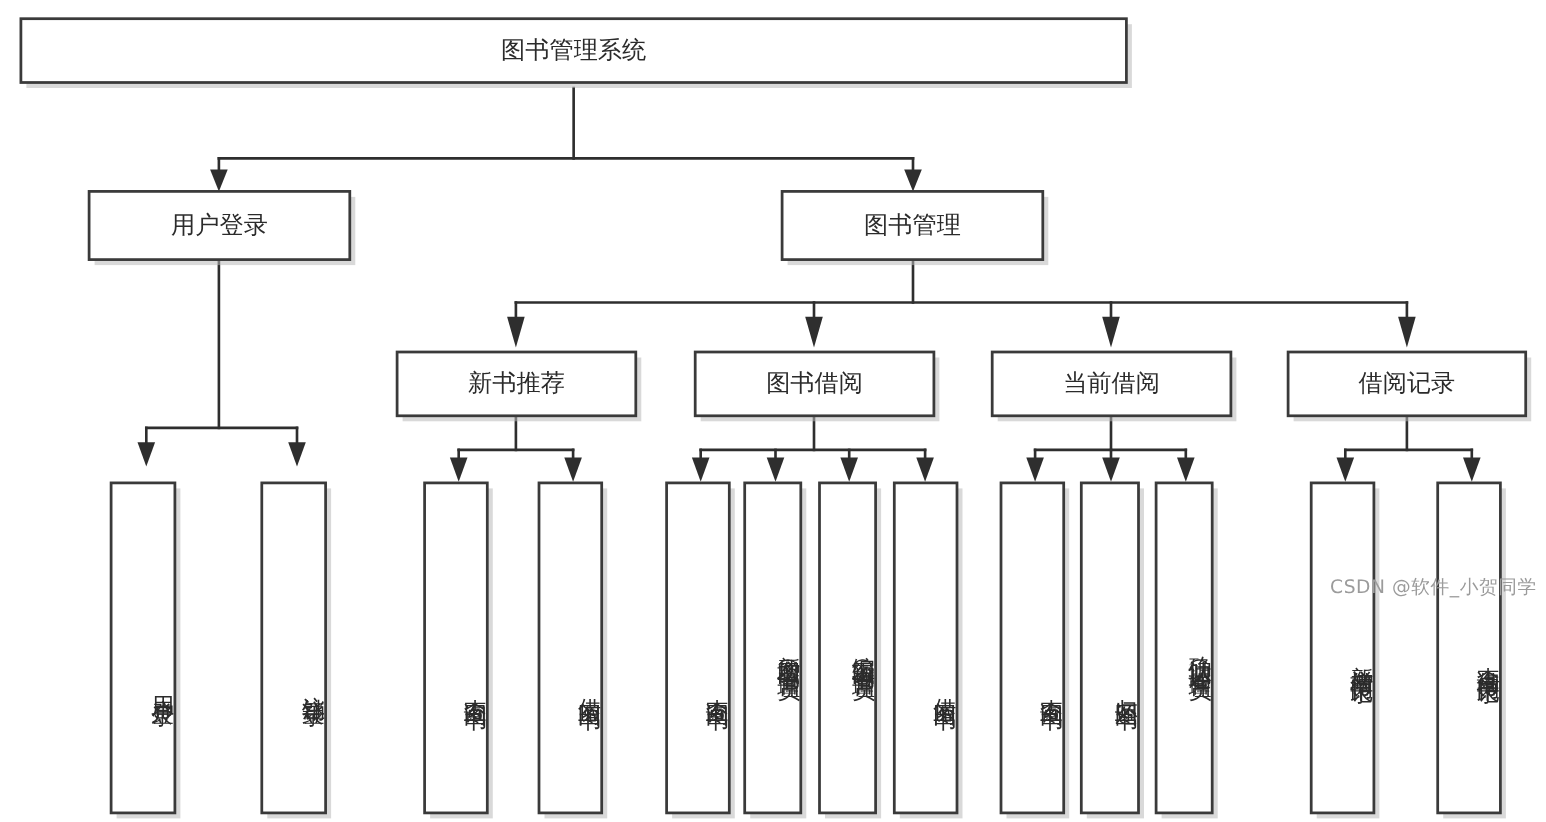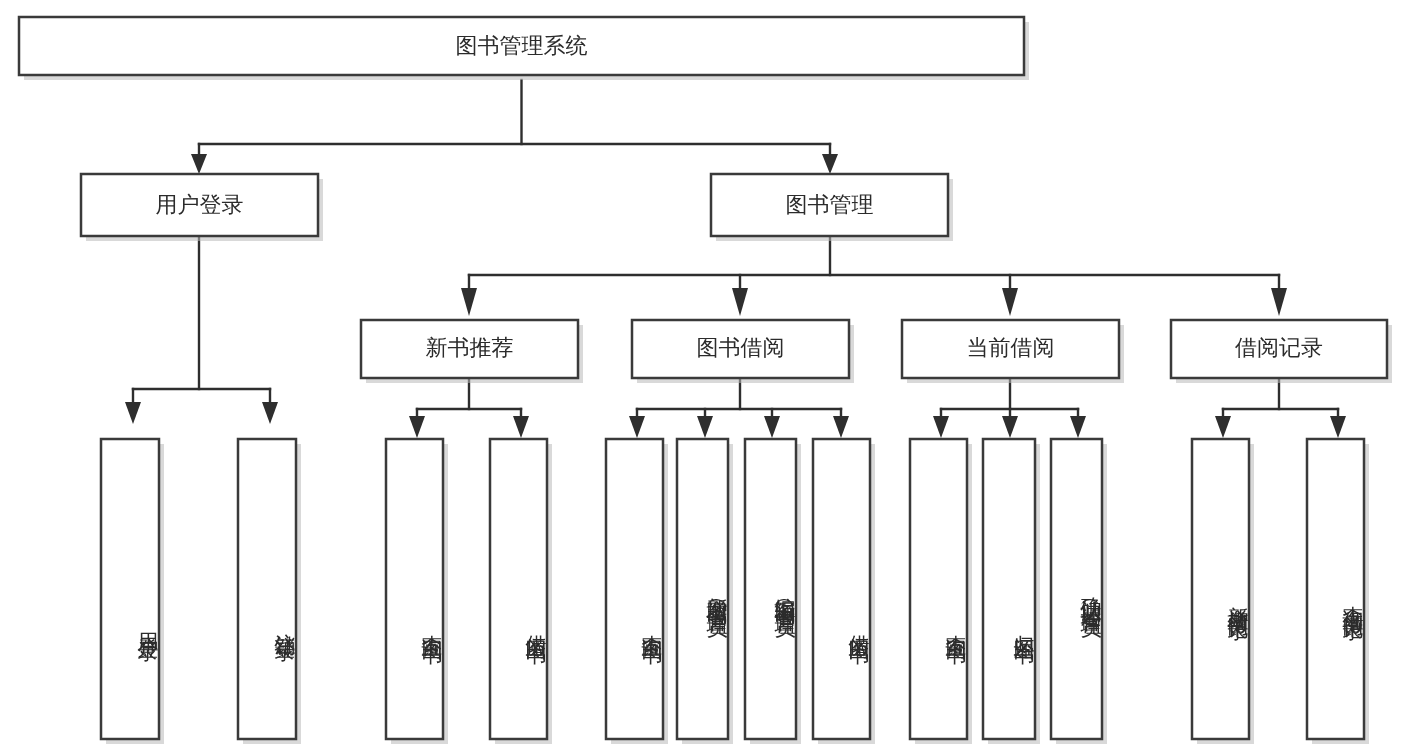--- a/index.html
+++ b/index.html
@@ -258,13 +258,14 @@
   <div class="node-label-v-wrap" style="left:745px; top:445px; width:51px; height:288px;">编辑图书（管理员）</div>
   <div class="node-label-v-wrap" style="left:813px; top:505px; width:57px; height:230px;">借阅图书</div>
 
   <div class="node-label-v-wrap" style="left:910px; top:505px; width:57px; height:230px;">查询图书</div>
   <div class="node-label-v-wrap" style="left:983px; top:505px; width:52px; height:230px;">归还图书</div>
   <div class="node-label-v-wrap" style="left:1051px; top:445px; width:51px; height:288px;">确认归还（管理员）</div>
 
   <div class="node-label-v-wrap" style="left:1192px; top:455px; width:57px; height:278px;">新增借阅记录</div>
   <div class="node-label-v-wrap" style="left:1307px; top:455px; width:57px; height:278px;">查询借阅记录</div>
 
+  <div class="watermark">CSDN @软件_小贺同学</div>
 </div>
 
 </body></html>

